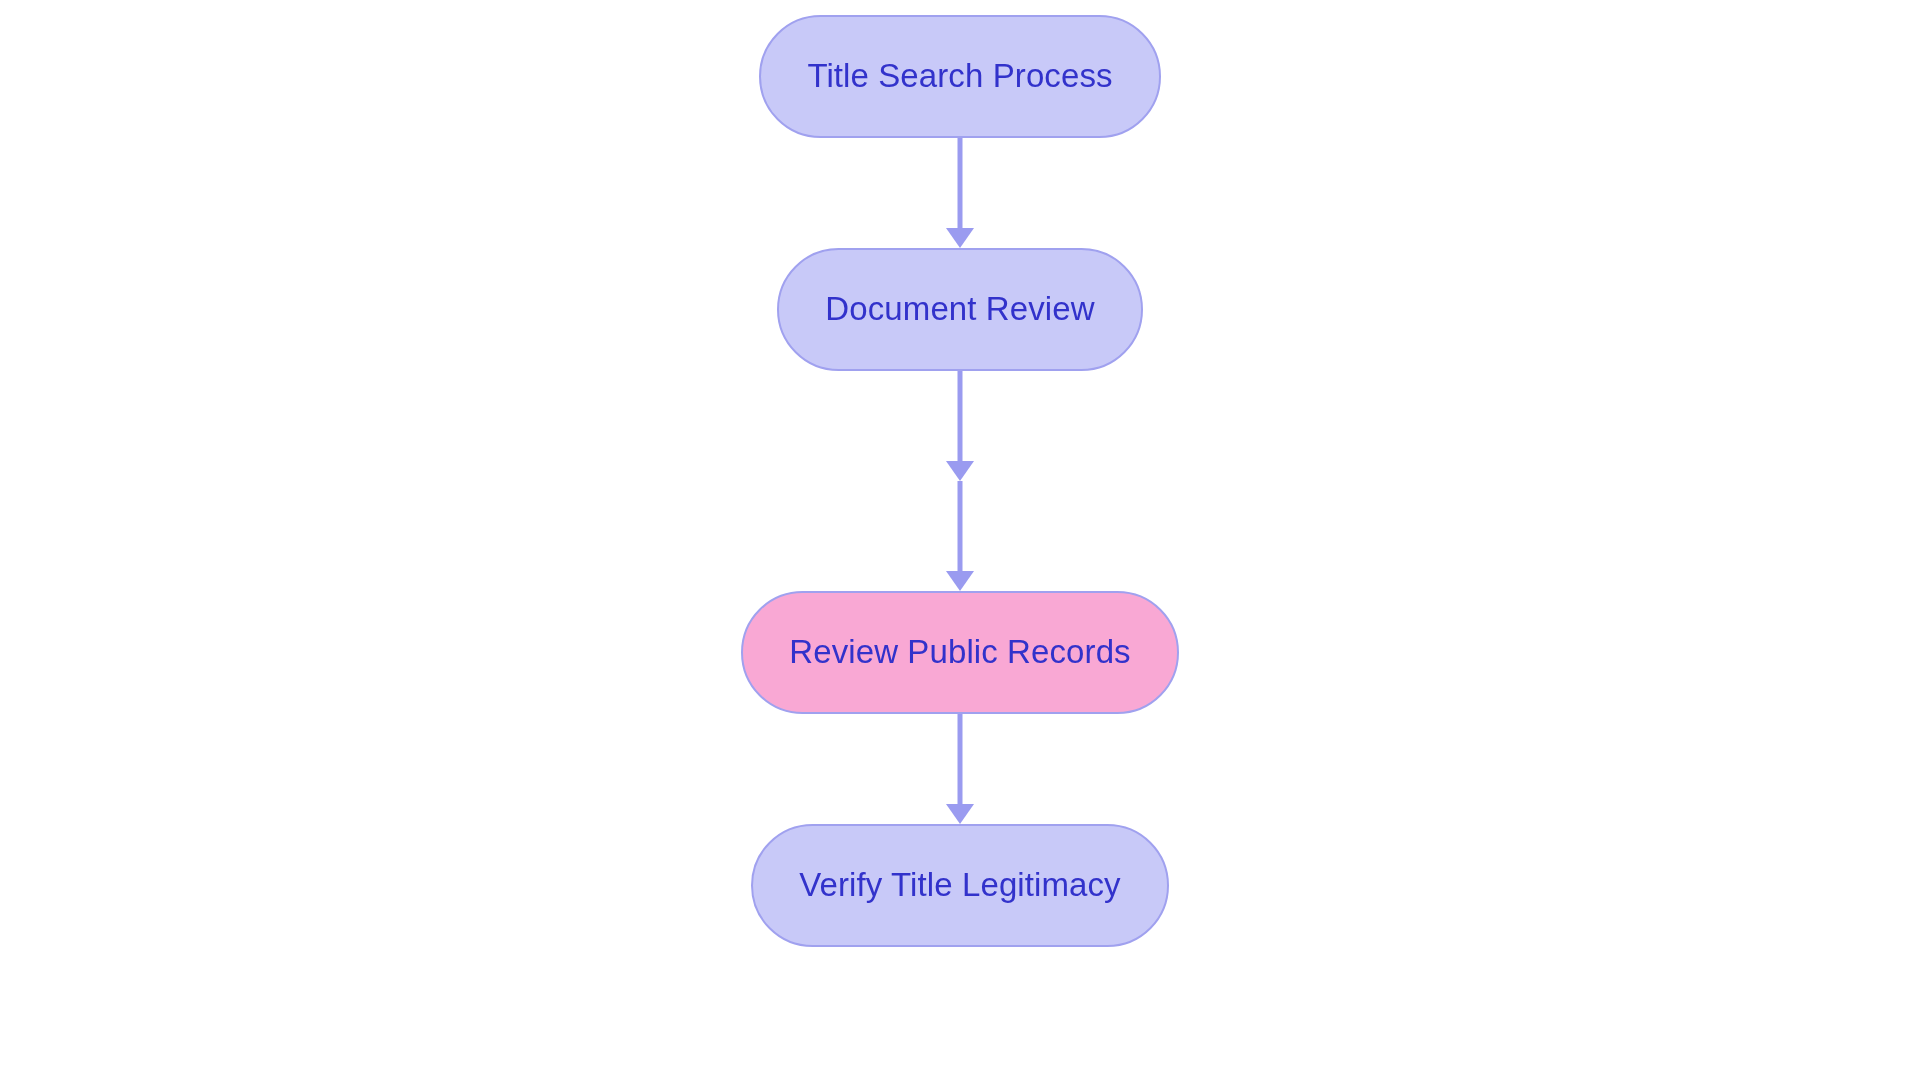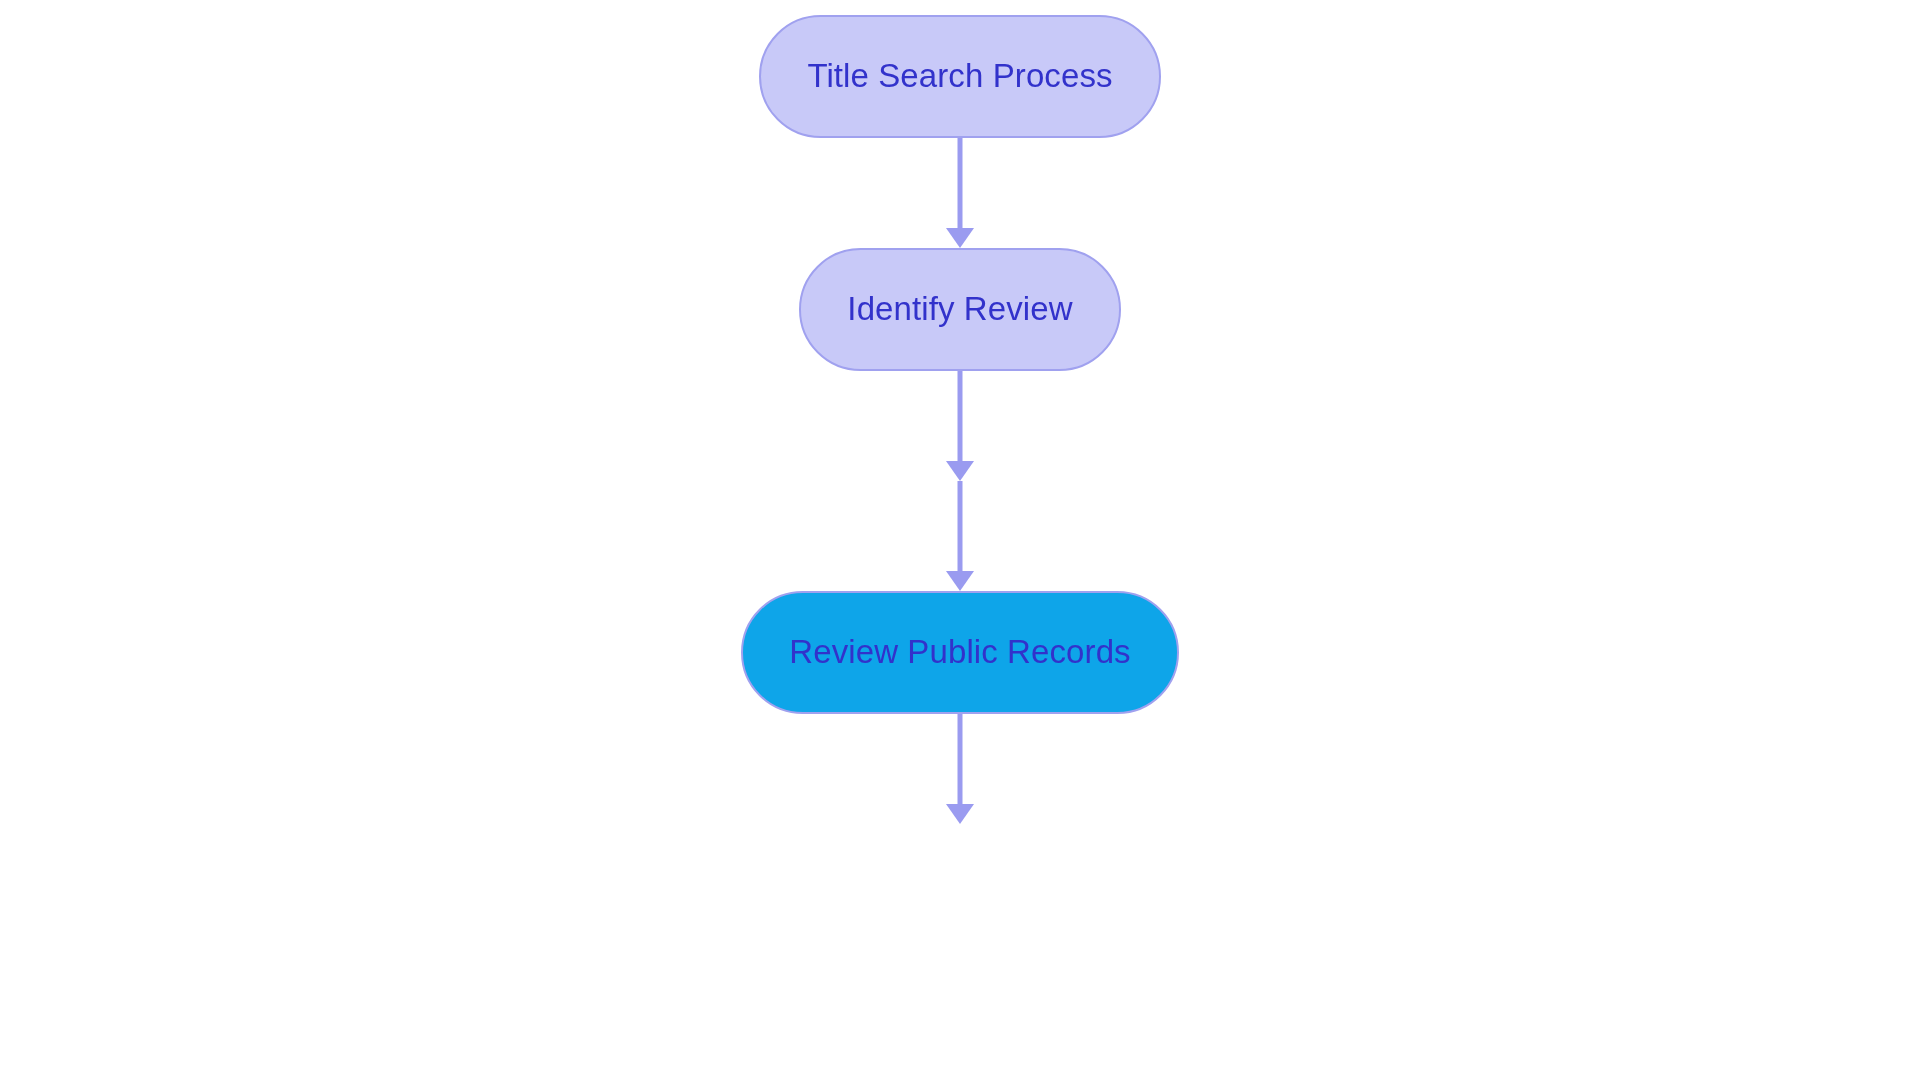--- a/index.html
+++ b/index.html
@@ -99,38 +99,41 @@
     <div class="node" style="background: rgb(200, 201, 248); border-color: rgb(160, 161, 239);">
       <span class="node-label" style="color: rgb(50, 50, 203);">Title Search Process</span>
     </div>
 
     <div class="connector">
       <span class="stem" style="background: rgb(154, 155, 240);"></span>
       <span class="arrowhead" style="border-top-color: rgb(154, 155, 240);"></span>
     </div>
 
     <div class="node" style="background: rgb(200, 201, 248); border-color: rgb(160, 161, 239);">
-      <span class="node-label" style="color: rgb(50, 50, 203);">Identify Review</span>
+      <span class="node-label" style="color: rgb(50, 50, 203);">Document Review</span>
     </div>
 
     <div class="connector">
       <span class="stem" style="background: rgb(154, 155, 240);"></span>
       <span class="arrowhead" style="border-top-color: rgb(154, 155, 240);"></span>
     </div>
 
 
     <div class="connector">
       <span class="stem" style="background: rgb(154, 155, 240);"></span>
       <span class="arrowhead" style="border-top-color: rgb(154, 155, 240);"></span>
     </div>
 
-    <div class="node" style="background: #0ea5e9; border-color: rgb(160, 161, 239);">
+    <div class="node" style="background: #f9a8d4; border-color: rgb(160, 161, 239);">
       <span class="node-label" style="color: rgb(50, 50, 203);">Review Public Records</span>
     </div>
 
     <div class="connector">
       <span class="stem" style="background: rgb(154, 155, 240);"></span>
       <span class="arrowhead" style="border-top-color: rgb(154, 155, 240);"></span>
     </div>
 
+    <div class="node" style="background: rgb(200, 201, 248); border-color: rgb(160, 161, 239);">
+      <span class="node-label" style="color: rgb(50, 50, 203);">Verify Title Legitimacy</span>
+    </div>
 
   </div>
 </div>
 
 </body></html>

